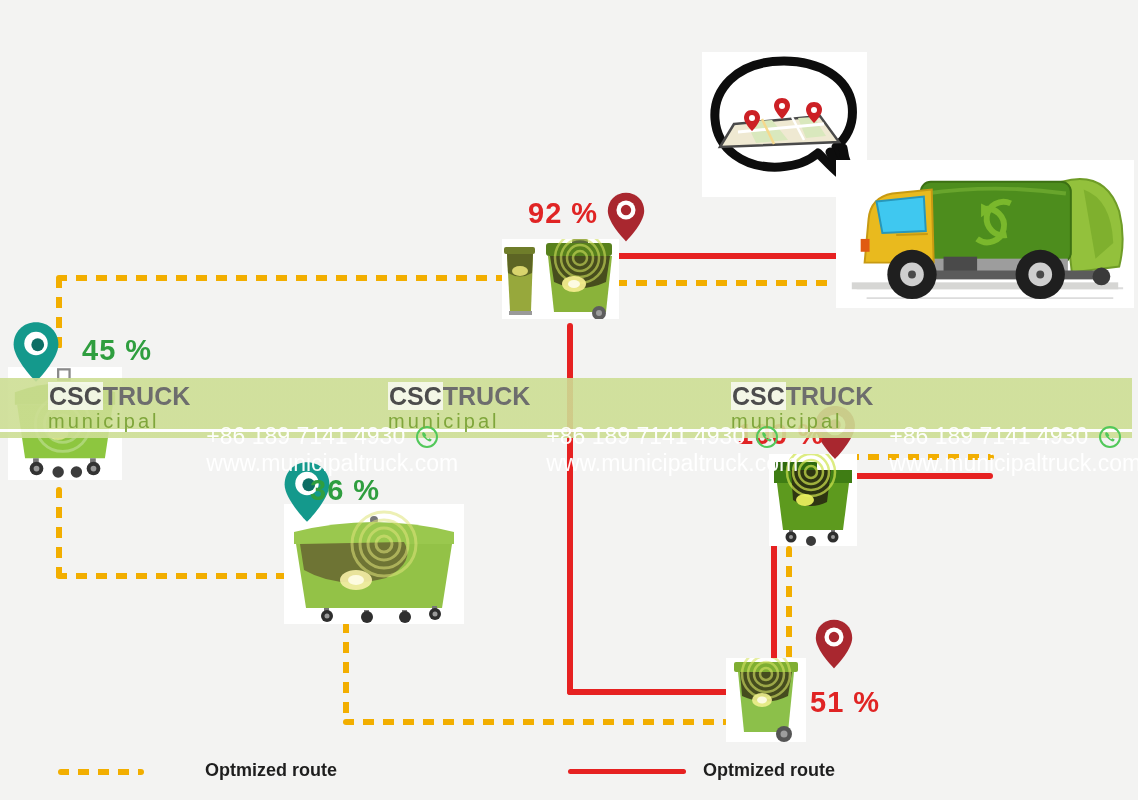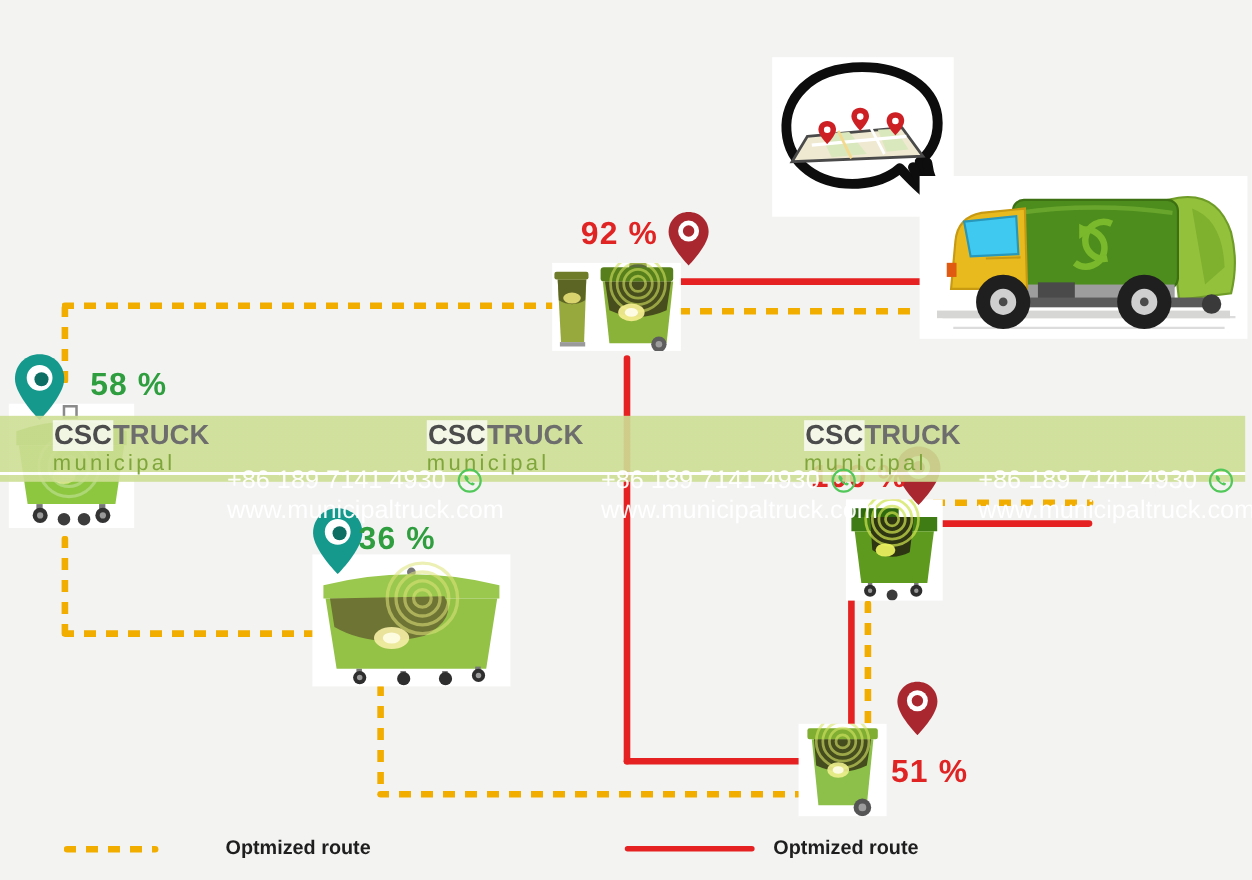--- a/index.html
+++ b/index.html
@@ -274,23 +274,23 @@
     </svg>
   </div>
   <div class="pin" style="left:813px;top:618px;width:42px;height:52px;">
     <svg viewBox="0 0 24 30">
       <path d="M12 1C6 1 1.5 5.5 1.5 11.5 C1.5 18.5 12 29 12 29 S22.5 18.5 22.5 11.5 C22.5 5.5 18 1 12 1Z" fill="#a9272f"></path>
       <circle cx="12" cy="11" r="5.5" fill="#ffffff"></circle>
         <circle cx="12" cy="11" r="3" fill="#a9272f"></circle>
     </svg>
   </div>
 
-  <div class="pct green" style="left:82px;top:334px;">58 %</div>
+  <div class="pct green" style="left:82px;top:334px;">45 %</div>
   <div class="pct red" style="left:528px;top:197px;">92 %</div>
-  <div class="pct green" style="left:326px;top:474px;">36 %</div>
+  <div class="pct green" style="left:310px;top:474px;">36 %</div>
   <div class="pct red" style="left:737px;top:418px;">100 %</div>
   <div class="pct red" style="left:810px;top:686px;">51 %</div>
 
   <div class="seg hdash" style="left:58px;top:769px;width:86px;"></div>
   <div class="legend-label" style="left:205px;top:760px;">Optmized route</div>
   <div class="seg hred" style="left:568px;top:769px;width:118px;height:5px;"></div>
   <div class="legend-label" style="left:703px;top:760px;">Optmized route</div>
 
   <div class="wm-band">
 

